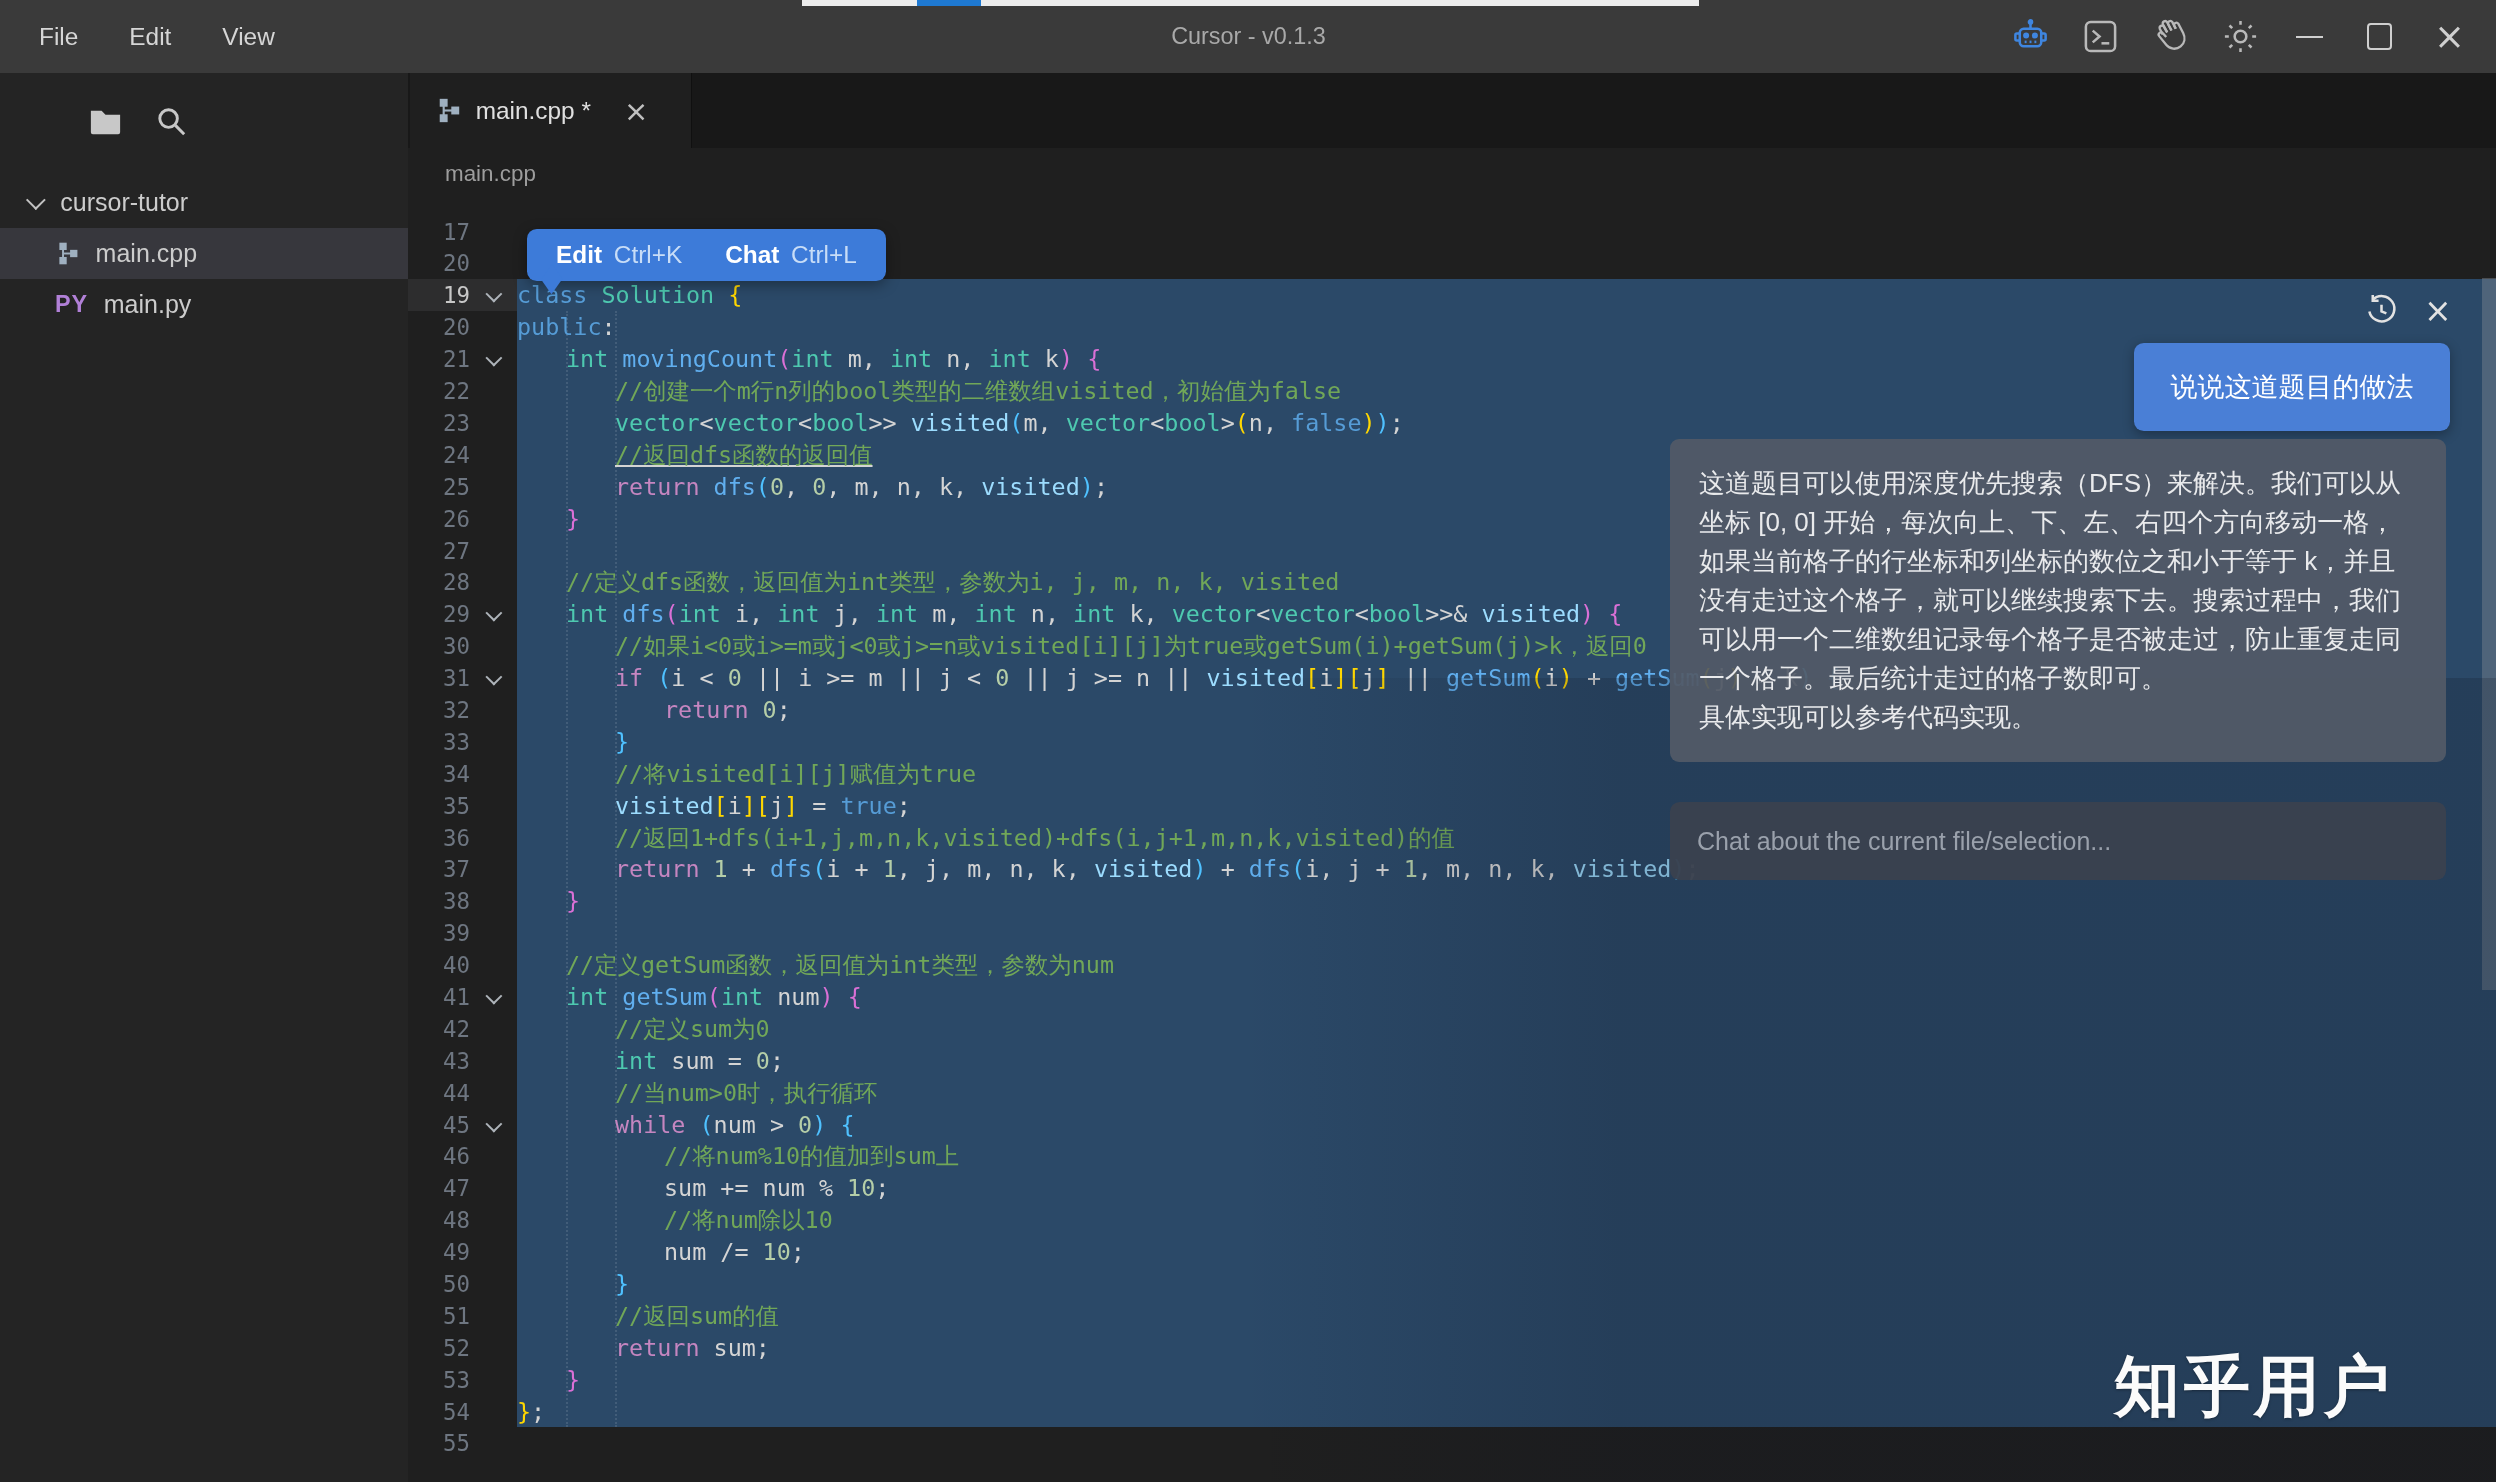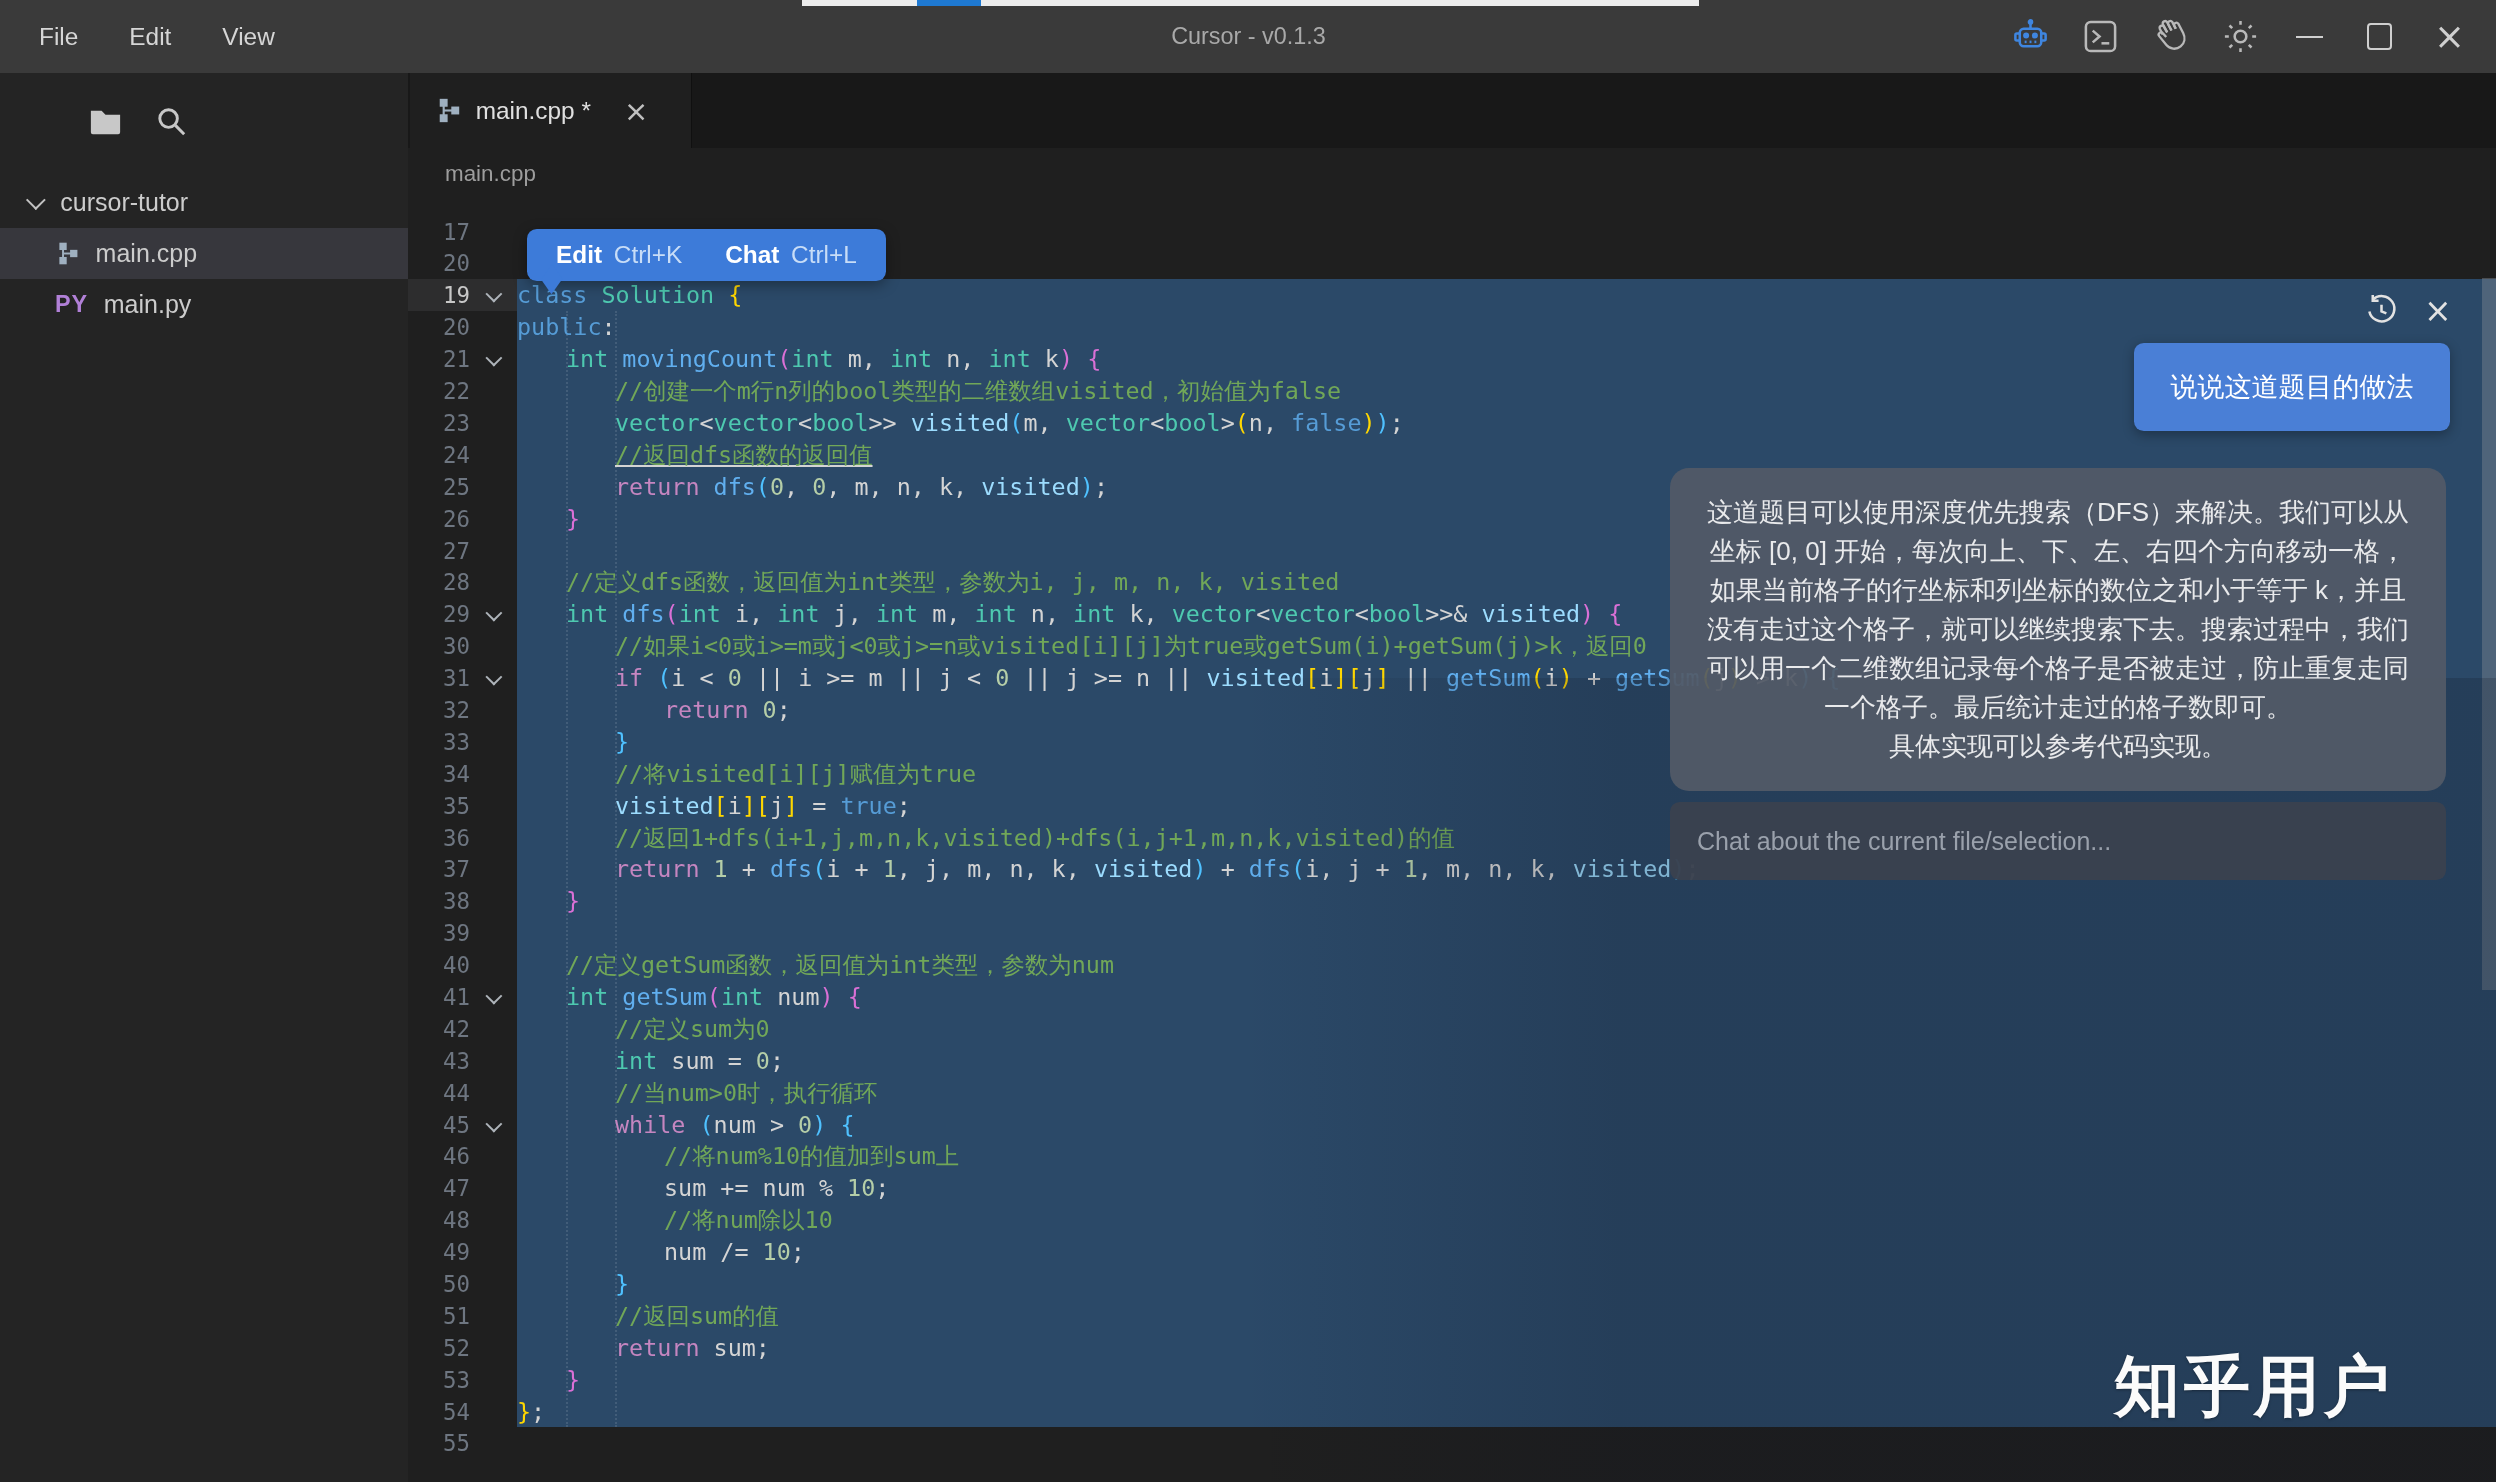--- a/index.html
+++ b/index.html
@@ -59,22 +59,22 @@
   .popup .lbl{color:#ffffff;font-weight:bold;}
   .popup .key{color:#c8ddf7;}
   .popup-tail{position:absolute;left:15.6px;bottom:-6.8px;width:17.6px;height:17.6px;background:#3d7bd9;transform:rotate(55deg) skew(20deg);}
   
   .panel-icons{position:absolute;top:293px;display:flex;align-items:center;gap:25px;left:2364px;}
   .hist-btn svg{display:block;}
   .panel-close{font-size:33px;color:#e2e2e2;font-family:"DejaVu Sans",sans-serif;line-height:1;}
   .ask-btn{position:absolute;left:2134px;top:343px;width:316px;height:88px;background:#4a7fd6;border:none;border-radius:9.8px;
            color:#ffffff;font-size:27px;font-family:inherit;display:flex;align-items:center;justify-content:center;
            box-shadow:0 3.9px 11.7px rgba(0,0,0,0.3);}
-  .msg-box{position:absolute;left:1670px;top:468px;width:776px;box-sizing:border-box;background:rgba(82,90,103,0.92);
-           border-radius:19px;padding:25px 29px;color:#e9eaec;font-size:26px;line-height:39px;text-align:center;}
+  .msg-box{position:absolute;left:1670px;top:439px;width:776px;box-sizing:border-box;background:rgba(82,90,103,0.92);
+           border-radius:9px;padding:25px 29px;color:#e9eaec;font-size:26px;line-height:39px;}
   .msg-box p{margin:0;}
   .chat-input{position:absolute;left:1670px;top:802px;width:776px;height:78px;box-sizing:border-box;background:rgba(58,66,79,0.96);
               border:none;border-radius:9.8px;padding:0 27px;font-size:25px;font-family:inherit;color:#e0e0e0;outline:none;}
   .chat-input::placeholder{color:#9aa1ac;}
   
   .watermark{position:absolute;left:2114px;top:1342px;font-size:66px;font-weight:bold;color:#fbfbfb;
              letter-spacing:3.9px;text-shadow:0 1px 2.9px rgba(0,0,0,0.35);}
   svg{display:block;}
 </style>
 </head>

